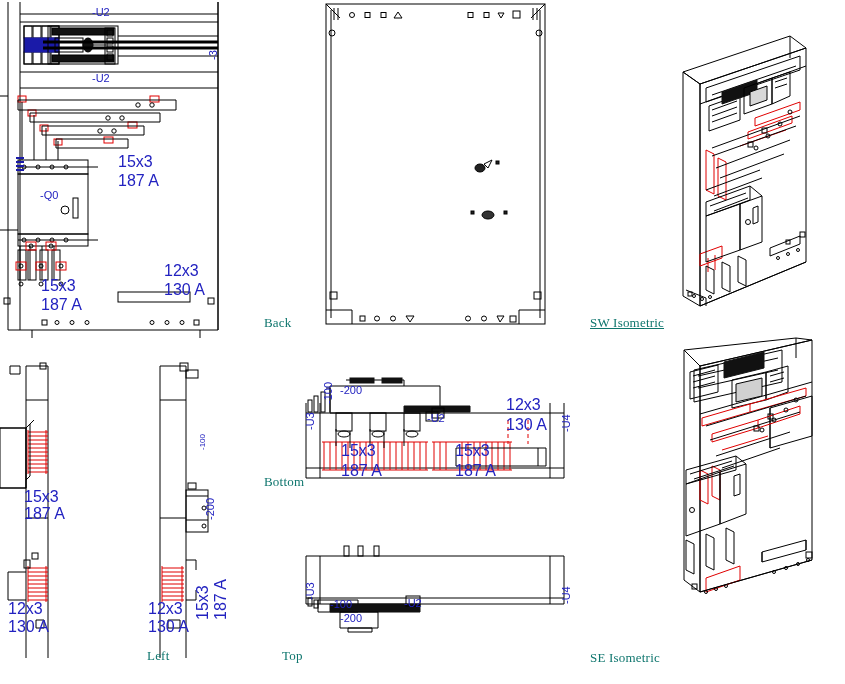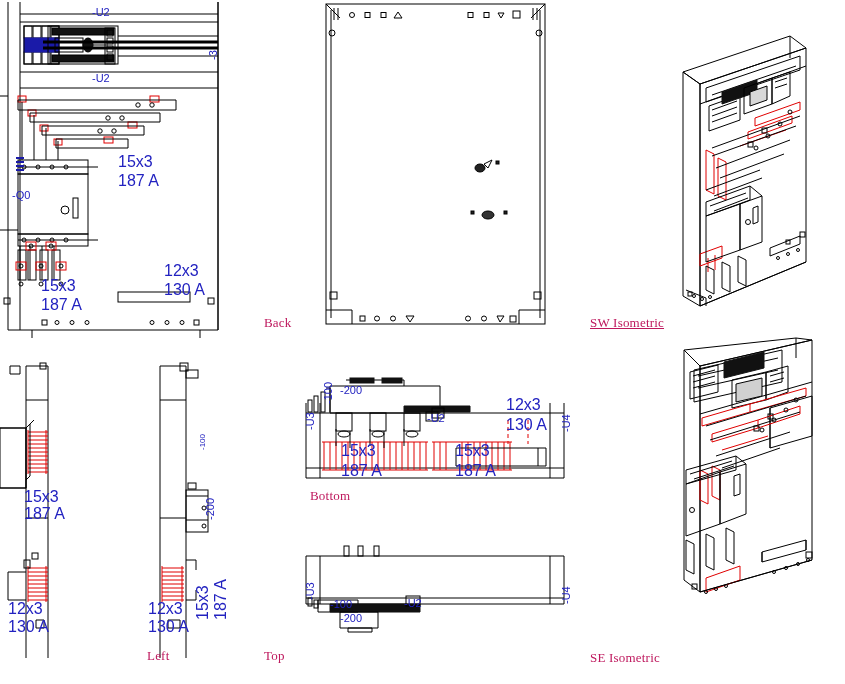--- a/index.html
+++ b/index.html
@@ -1,19 +1,19 @@
 <!DOCTYPE html>
 <html><head>
 <meta charset="utf-8">
 <style>
   html,body{margin:0;padding:0;background:#ffffff;}
   body{width:845px;height:684px;position:relative;overflow:hidden;
        font-family:"Liberation Sans",sans-serif;}
   #canvas{position:absolute;left:0;top:0;width:845px;height:684px;}
-  .lbl{position:absolute;color:#be185d;font-family:"Liberation Serif",serif;
+  .lbl{position:absolute;color:#0f766e;font-family:"Liberation Serif",serif;
        font-size:13px;white-space:nowrap;letter-spacing:.2px;}
   .dim{position:absolute;color:#2222c0;font-family:"Liberation Sans",sans-serif;
        font-size:16px;white-space:nowrap;line-height:18px;}
   .tag{position:absolute;color:#2222c0;font-family:"Liberation Sans",sans-serif;
        font-size:11px;white-space:nowrap;}
   .tag.tiny{font-size:8px;}
   .rot90{transform:rotate(-90deg);transform-origin:0 0;}
 </style>
 </head>
 <body>
@@ -483,21 +483,21 @@
        <circle cx="726" cy="586" r="1.5"></circle>
         <rect x="692" y="584" width="5" height="5"></rect>
       </g>
     <path d="M700 592 L812 560"></path>
   </g>
 </svg>
 
 <div class="tag" style="left:92px;top:6px;">-U2</div>
 <div class="tag" style="left:92px;top:72px;">-U2</div>
 <div class="tag rot90" style="left:207px;top:60px;">-3</div>
-<div class="tag" style="left:12px;top:189px;">-Q0</div>
+<div class="tag" style="left:40px;top:189px;">-Q0</div>
 
 <div class="dim" style="left:118px;top:153px;">15x3</div>
 <div class="dim" style="left:118px;top:172px;">187 A</div>
 <div class="dim" style="left:41px;top:277px;">15x3</div>
 <div class="dim" style="left:41px;top:296px;">187 A</div>
 <div class="dim" style="left:164px;top:262px;">12x3</div>
 <div class="dim" style="left:164px;top:281px;">130 A</div>
 
 <div class="dim" style="left:24px;top:488px;">15x3</div>
 <div class="dim" style="left:24px;top:505px;">187 A</div>
@@ -524,15 +524,15 @@
 
 <div class="tag rot90" style="left:304px;top:600px;">-U3</div>
 <div class="tag" style="left:330px;top:598px;">-100</div>
 <div class="tag" style="left:340px;top:612px;">-200</div>
 <div class="tag" style="left:404px;top:597px;">-U2</div>
 <div class="tag rot90" style="left:560px;top:604px;">-U4</div>
 
 <div class="lbl" style="left:264px;top:315px;">Back</div>
 <div class="lbl" style="left:590px;top:315px;text-decoration:underline;">SW Isometric</div>
 <div class="lbl" style="left:107px;top:648px;margin-left:40px;">Left</div>
-<div class="lbl" style="left:264px;top:488px;margin-left:46px;">Bottom</div>
-<div class="lbl" style="left:264px;top:648px;">Top</div>
+<div class="lbl" style="left:264px;top:474px;">Bottom</div>
+<div class="lbl" style="left:282px;top:648px;">Top</div>
 <div class="lbl" style="left:590px;top:650px;">SE Isometric</div>
 
 </body></html>

